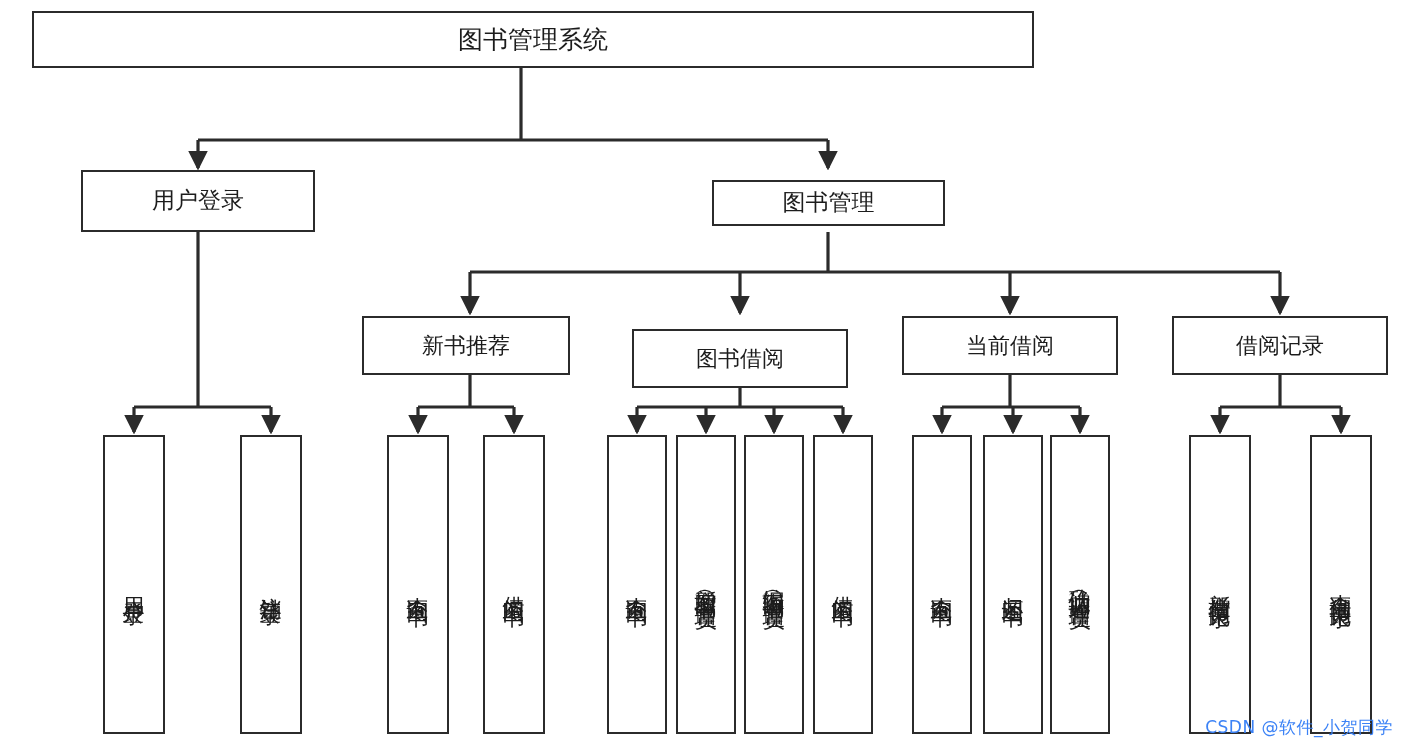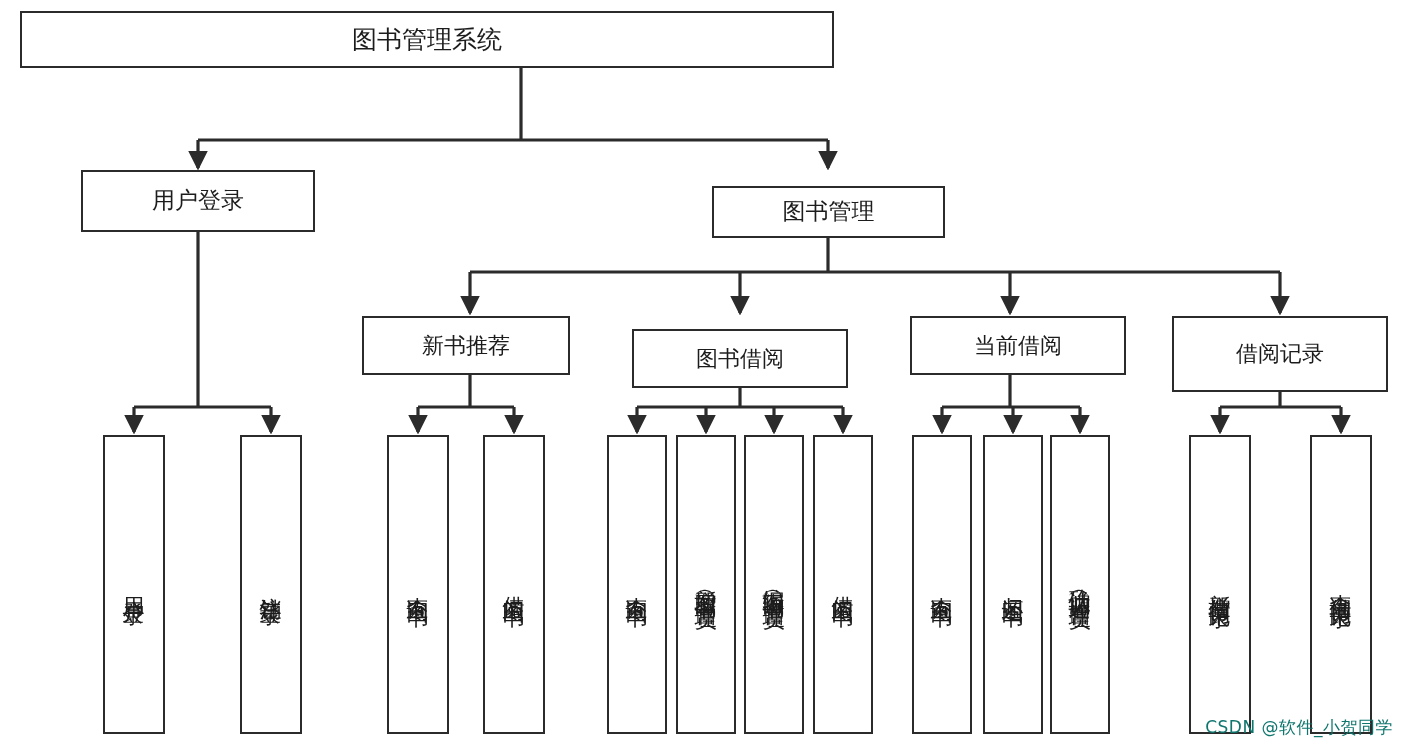--- a/index.html
+++ b/index.html
@@ -54,21 +54,21 @@
     writing-mode: vertical-rl;
     text-orientation: upright;
     letter-spacing: 3px;
     line-height: 1.05;
   }
   #watermark {
     position: absolute;
     right: 12px;
     bottom: 8px;
     font-size: 17px;
-    color: #0f766e;
+    color: #3b82f6;
     letter-spacing: 0.5px;
     z-index: 5;
     white-space: nowrap;
     font-family: "DejaVu Sans", "Liberation Sans", sans-serif;
   }
 </style>
 </head>
 <body>
 
 <div id="diagram">
@@ -116,41 +116,41 @@
       <path d="M 1013 407 L 1013 432" marker-end="url(#arrow)"></path>
       <path d="M 1080 407 L 1080 432" marker-end="url(#arrow)"></path>
 
       <path d="M 1280 375 L 1280 407"></path>
       <path d="M 1220 407 L 1341 407"></path>
       <path d="M 1220 407 L 1220 432" marker-end="url(#arrow)"></path>
       <path d="M 1341 407 L 1341 432" marker-end="url(#arrow)"></path>
     </g>
   </svg>
 
-  <div class="node root" style="left: 20px; top: 11px; width: 814px; height: 57px; align-items: center;">
+  <div class="node root" style="left: 32px; top: 11px; width: 1002px; height: 57px; align-items: center;">
     <span class="lbl">图书管理系统</span>
   </div>
 
   <div class="node lvl2" style="left: 81px; top: 170px; width: 234px; height: 62px;">
     <span class="lbl">用户登录</span>
   </div>
-  <div class="node lvl2" style="left: 712px; top: 186px; width: 233px; height: 52px;">
+  <div class="node lvl2" style="left: 712px; top: 180px; width: 233px; height: 46px;">
     <span class="lbl">图书管理</span>
   </div>
 
   <div class="node lvl3" style="left: 362px; top: 316px; width: 208px; height: 59px;">
     <span class="lbl">新书推荐</span>
   </div>
   <div class="node lvl3" style="left: 632px; top: 316px; width: 216px; height: 59px; margin-top: 13px;">
     <span class="lbl">图书借阅</span>
   </div>
-  <div class="node lvl3" style="left: 902px; top: 316px; width: 216px; height: 59px; margin-left: 8px;">
+  <div class="node lvl3" style="left: 902px; top: 316px; width: 216px; height: 59px;">
     <span class="lbl">当前借阅</span>
   </div>
-  <div class="node lvl3" style="left: 1172px; top: 316px; width: 216px; height: 76px;">
+  <div class="node lvl3" style="left: 1172px; top: 316px; width: 216px; height: 59px;">
     <span class="lbl">借阅记录</span>
   </div>
 
   <div class="node leaf" style="left: 103px; top: 435px; width: 62px; height: 299px;">
     <span class="lbl">用户登录</span>
   </div>
   <div class="node leaf" style="left: 240px; top: 435px; width: 62px; height: 299px;">
     <span class="lbl">注销登录</span>
   </div>
   <div class="node leaf" style="left: 387px; top: 435px; width: 62px; height: 299px;">

